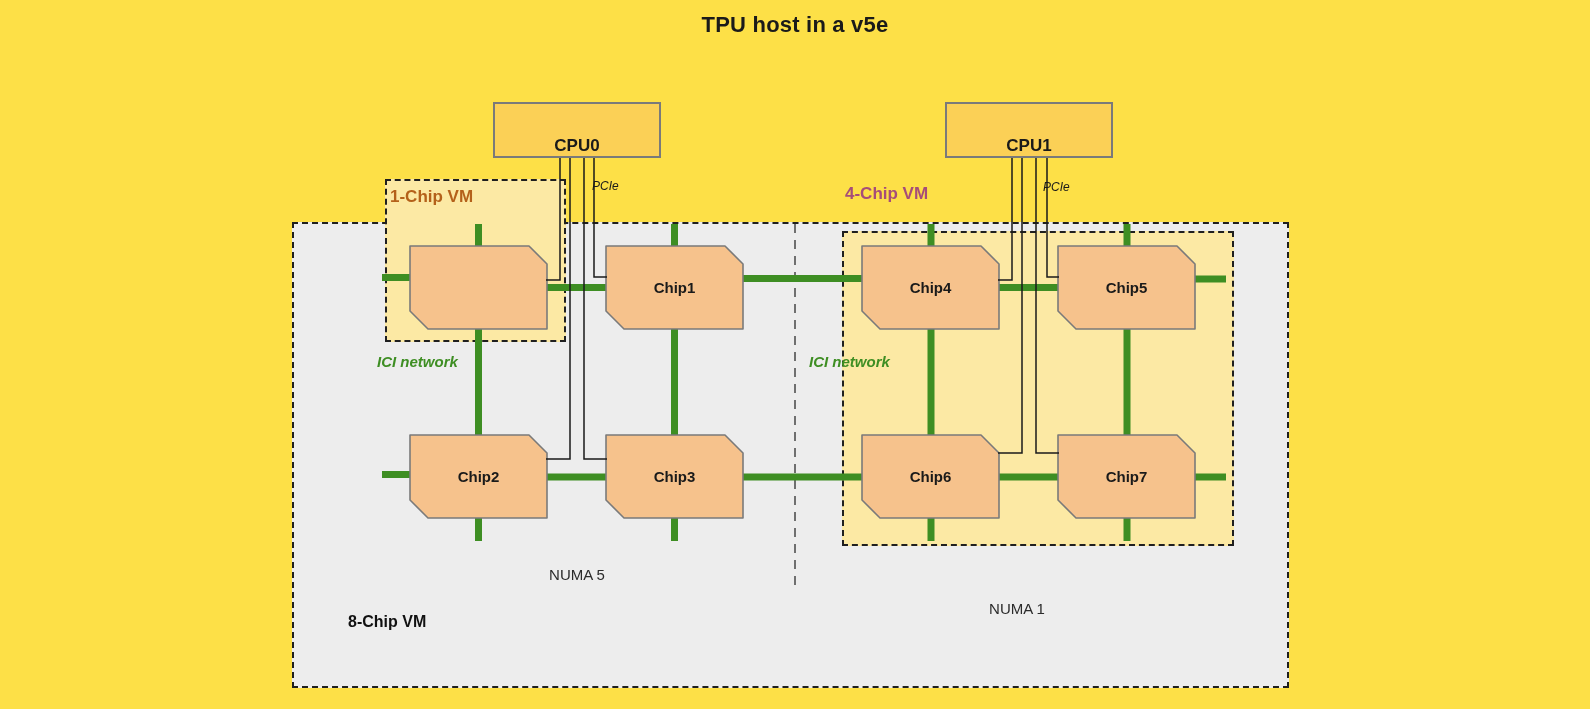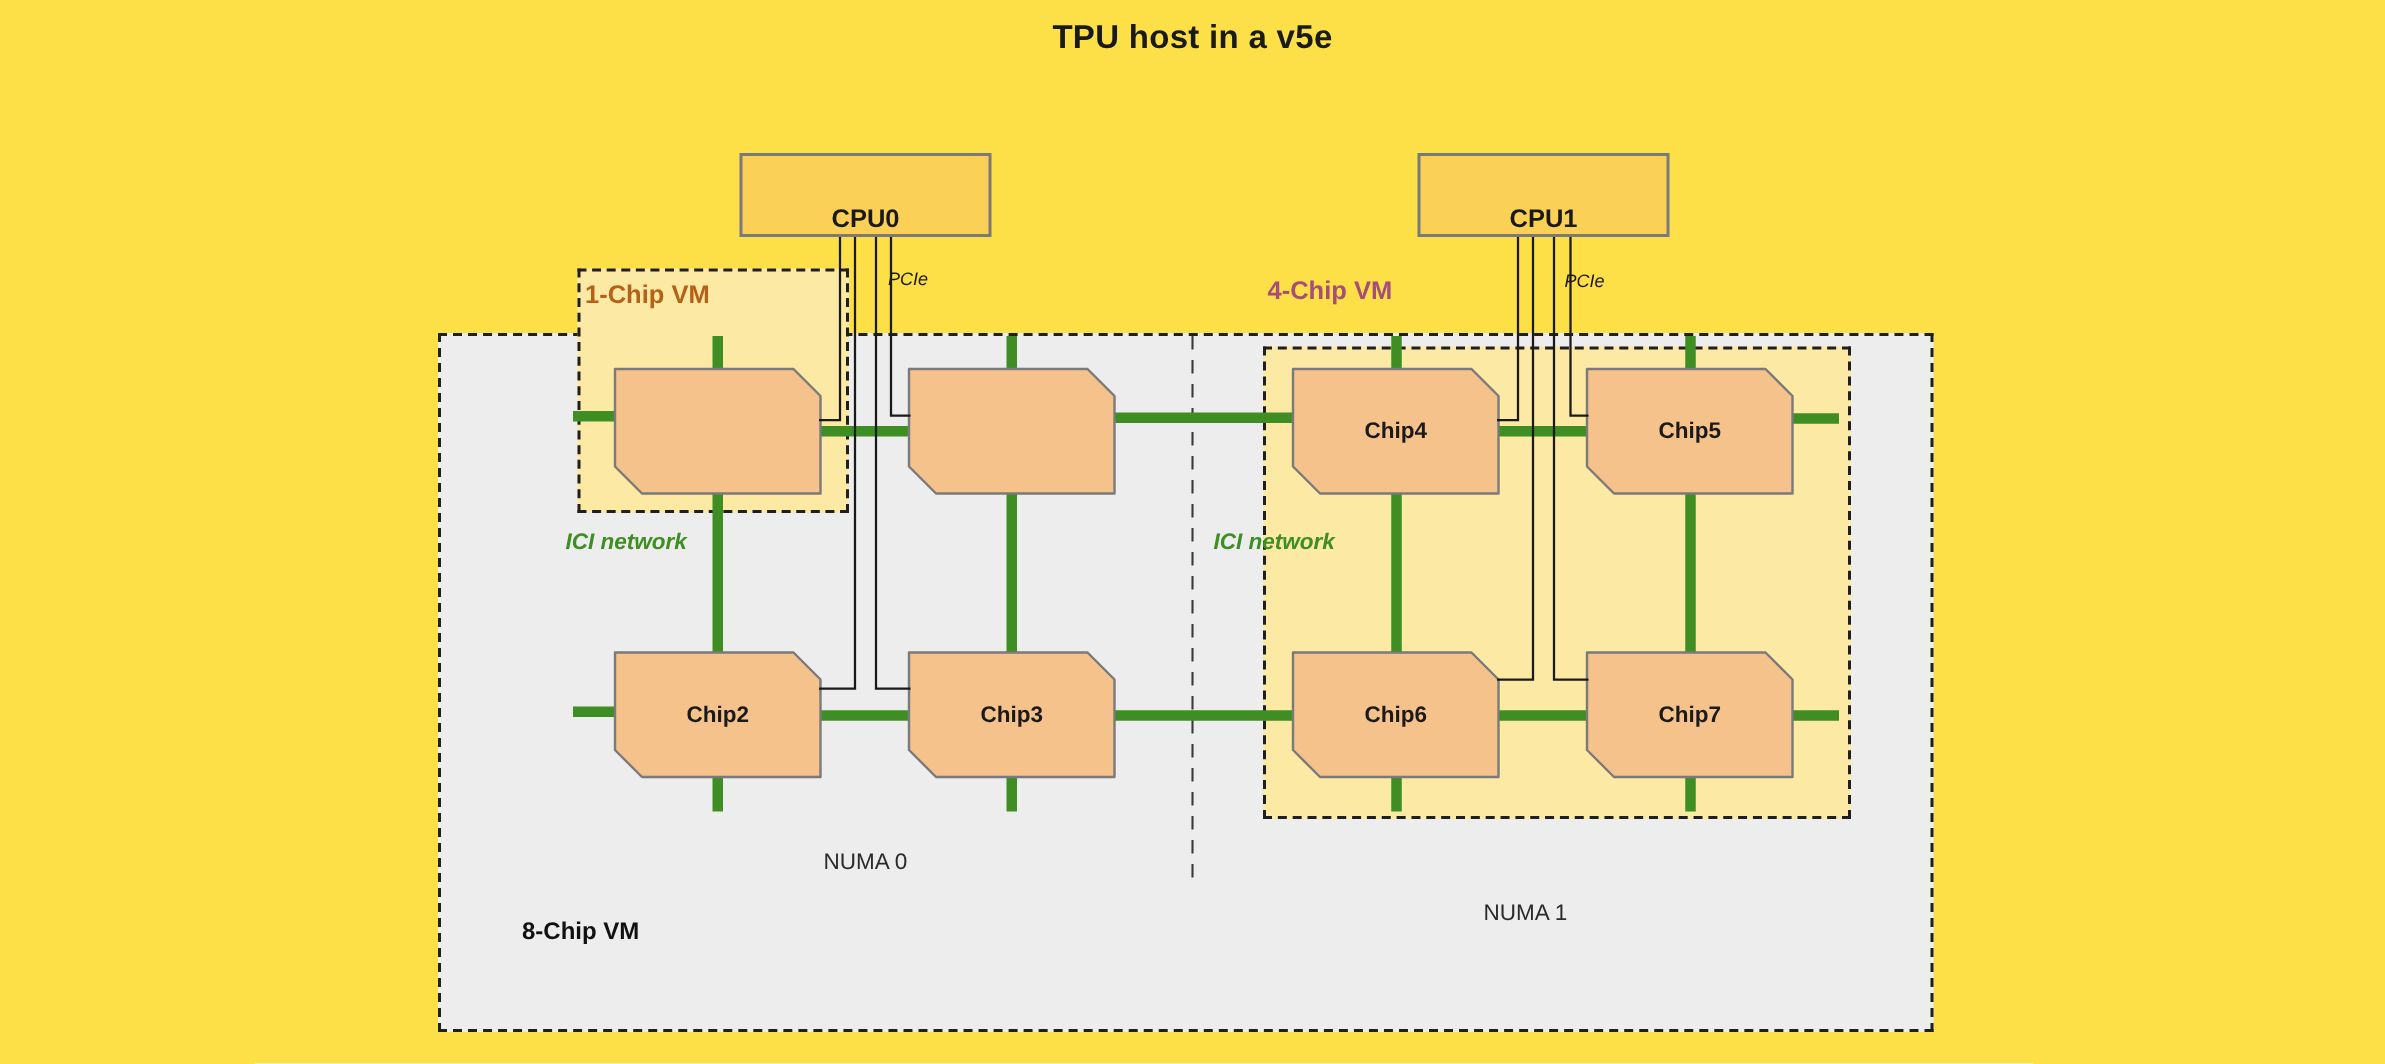--- a/index.html
+++ b/index.html
@@ -110,33 +110,34 @@
     <polyline class="pcie-line" points="1047,158 1047,277 1059,277"></polyline>
   </svg>
 
   <div class="abs cpu-box cpu0">
     <span>CPU0</span>
   </div>
   <div class="abs cpu-box cpu1">
     <span>CPU1</span>
   </div>
 
+  <div class="abs chip-label" style="left:606px;top:246px;">Chip1</div>
   <div class="abs chip-label" style="left:410px;top:435px;border-radius:19px;">Chip2</div>
   <div class="abs chip-label" style="left:606px;top:435px;">Chip3</div>
   <div class="abs chip-label" style="left:862px;top:246px;">Chip4</div>
   <div class="abs chip-label" style="left:1058px;top:246px;">Chip5</div>
   <div class="abs chip-label" style="left:862px;top:435px;">Chip6</div>
   <div class="abs chip-label" style="left:1058px;top:435px;">Chip7</div>
 
   <div class="abs lbl vm-one-label">1-Chip VM</div>
   <div class="abs lbl vm-four-label">4-Chip VM</div>
   <div class="abs lbl vm-eight-label">8-Chip VM</div>
 
   <div class="abs lbl ici-label ici-left">ICI network</div>
   <div class="abs lbl ici-label ici-right">ICI network</div>
 
   <div class="abs lbl pcie-label pcie-left">PCIe</div>
   <div class="abs lbl pcie-label pcie-right">PCIe</div>
 
-  <div class="abs lbl numa-label numa0">NUMA 0</div>
+  <div class="abs lbl numa-label numa0">NUMA 5</div>
   <div class="abs lbl numa-label numa1">NUMA 1</div>
 
 </div>
 
 </body></html>

